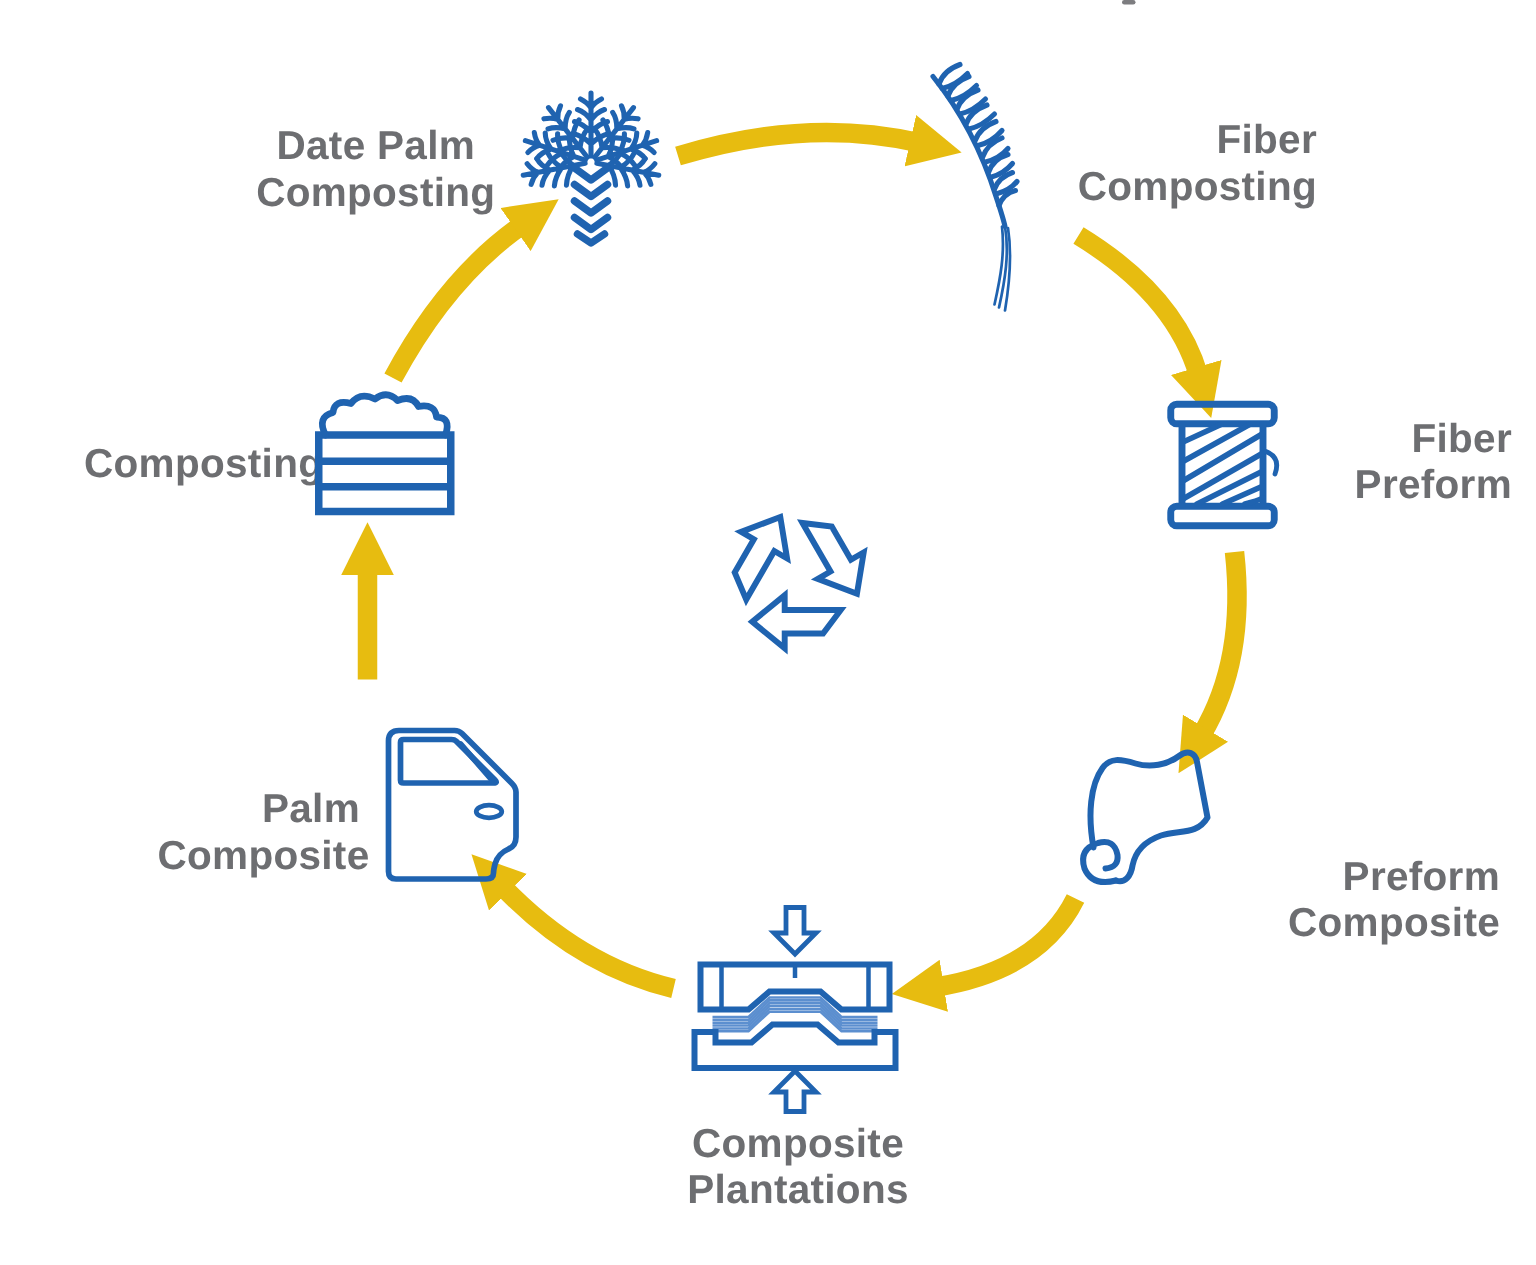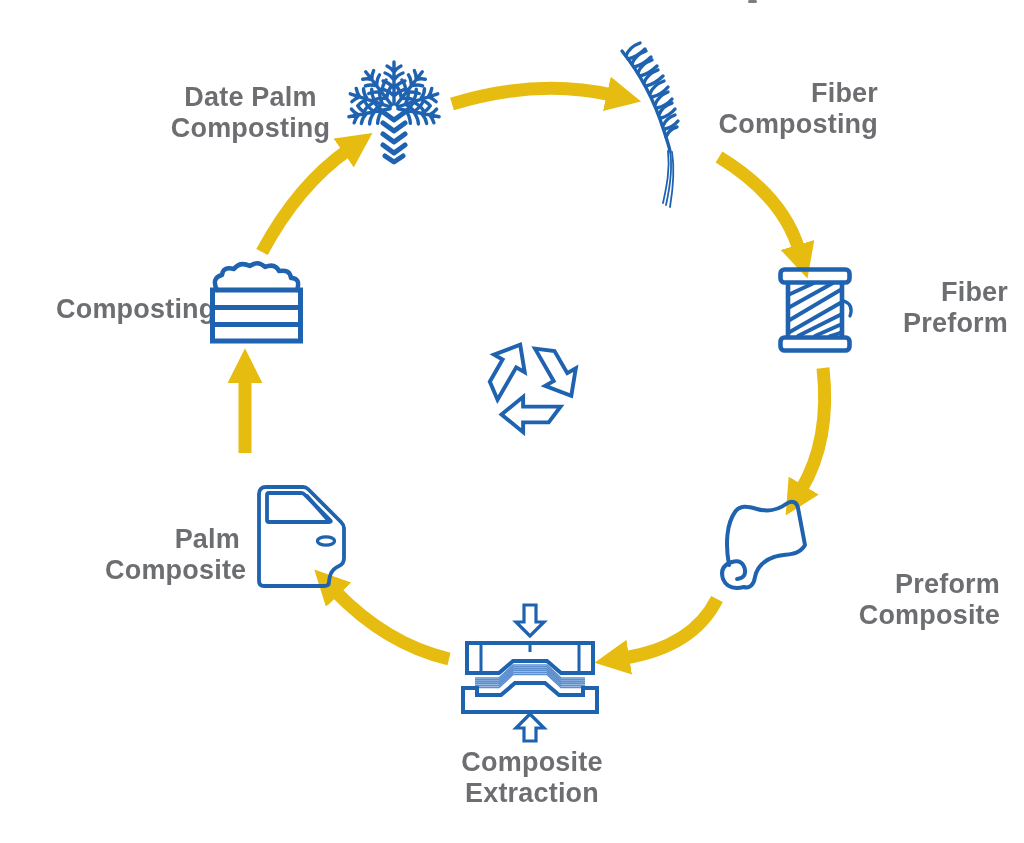--- a/index.html
+++ b/index.html
@@ -155,21 +155,21 @@
   </div>
   <svg class="abs" style="left:716px;top:487px;" width="100" height="110" viewBox="0 0 100 110">
     <g class="sb" stroke-width="4">
       <path d="M13,78 C9,56 11,36 19,25 C24,18 31,19 41,22 C51,25 62,23 70,17 C76,12.5 81,15 82,21 L89,58 C82,70 70,66 58,70 C48,73.5 41,80 39,90 C38,97 34,102 28,100"></path>
       <path d="M28,100 Q12,104 7,92 Q3,79 16,75 Q27,72 29,83 Q30,91 21,92"></path>
     </g>
   </svg>
 
   <div class="stage-label ta-c" style="left:447px;top:747px;width:170px;">
     <div>Composite</div>
-    <div>Extraction</div>
+    <div>Plantations</div>
   </div>
   <svg class="abs" style="left:454px;top:602px;" width="152" height="140" viewBox="0 0 152 140">
     <path class="sb-sq" stroke-width="3.2" d="M76,34 L62,20 L70,20 L70,3 L82,3 L82,20 L90,20 Z"></path>
     <path class="sb-sq" stroke-width="4" d="M13,71 L13,41 L139,41 L139,71 L107,71 L93,59 L59,59 L45,71 Z"></path>
     <path class="sb-sq" stroke-width="3" d="M27,41 V71 M125,41 V71 M76,41 V50"></path>
     <g class="slayer" stroke-width="1.7">
       <path d="M21,76 L45,76 L59,63 L93,63 L107,76 L131,76"></path>
       <path d="M21,77.9 L45,77.9 L59,64.9 L93,64.9 L107,77.9 L131,77.9"></path>
       <path d="M21,79.8 L45,79.8 L59,66.8 L93,66.8 L107,79.8 L131,79.8"></path>
       <path d="M21,81.7 L45,81.7 L59,68.7 L93,68.7 L107,81.7 L131,81.7"></path>

